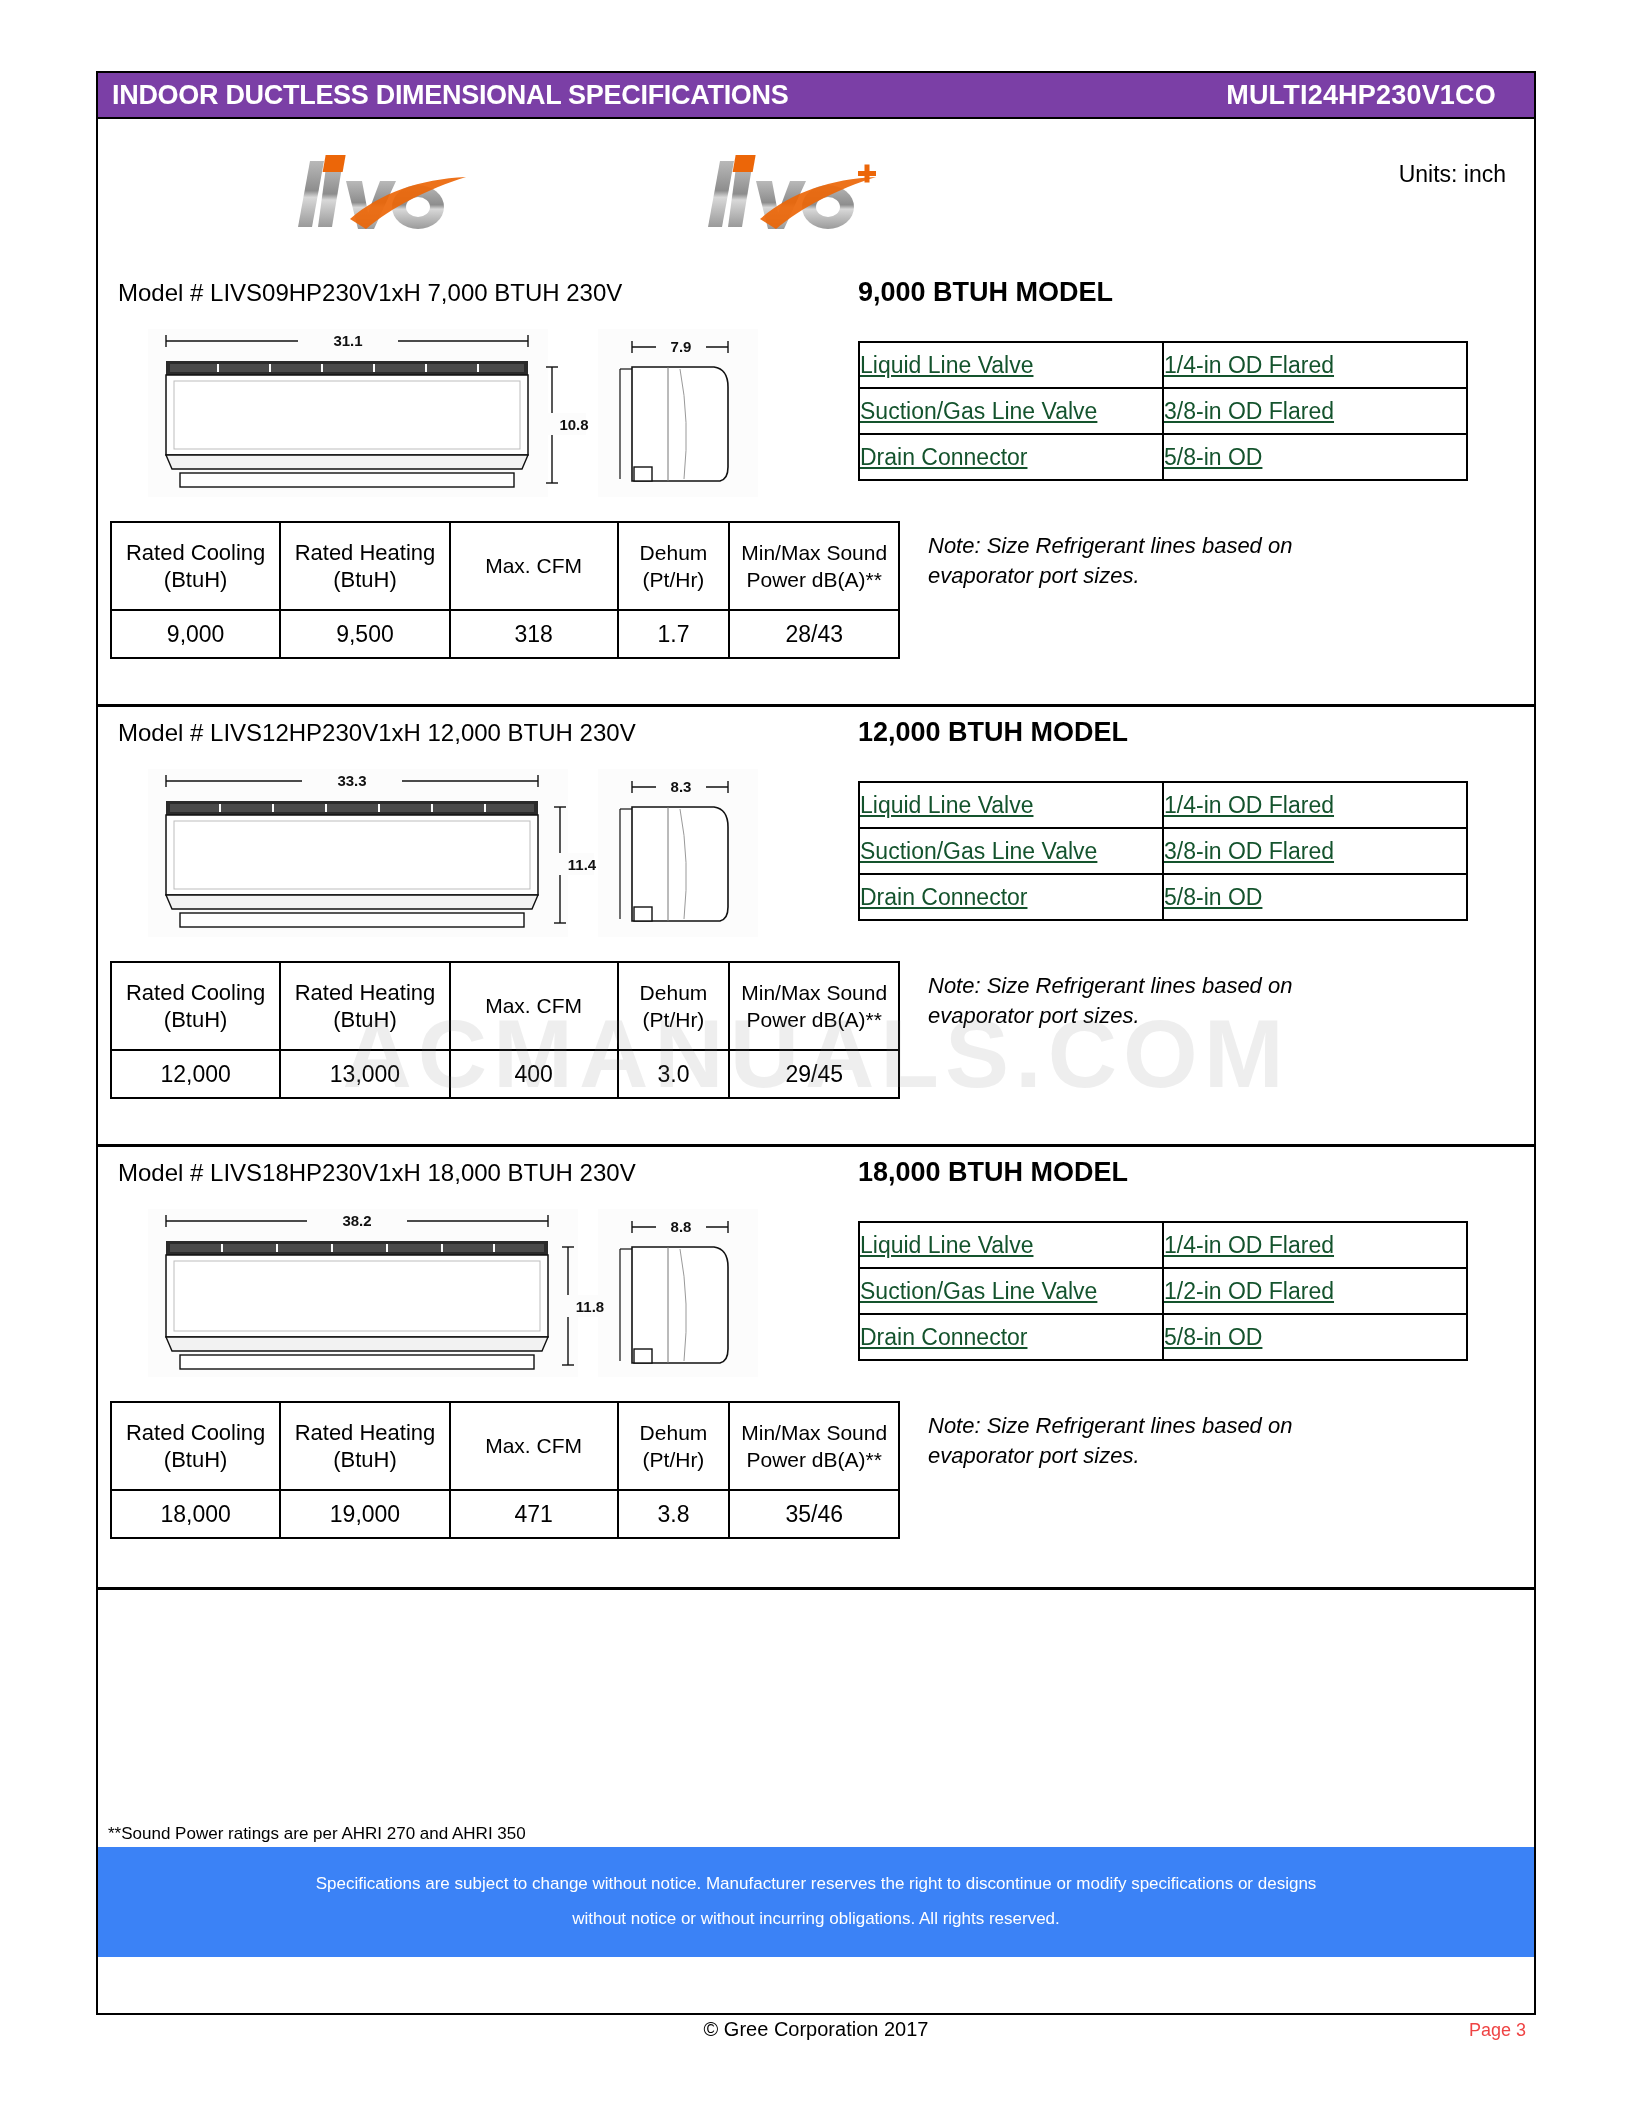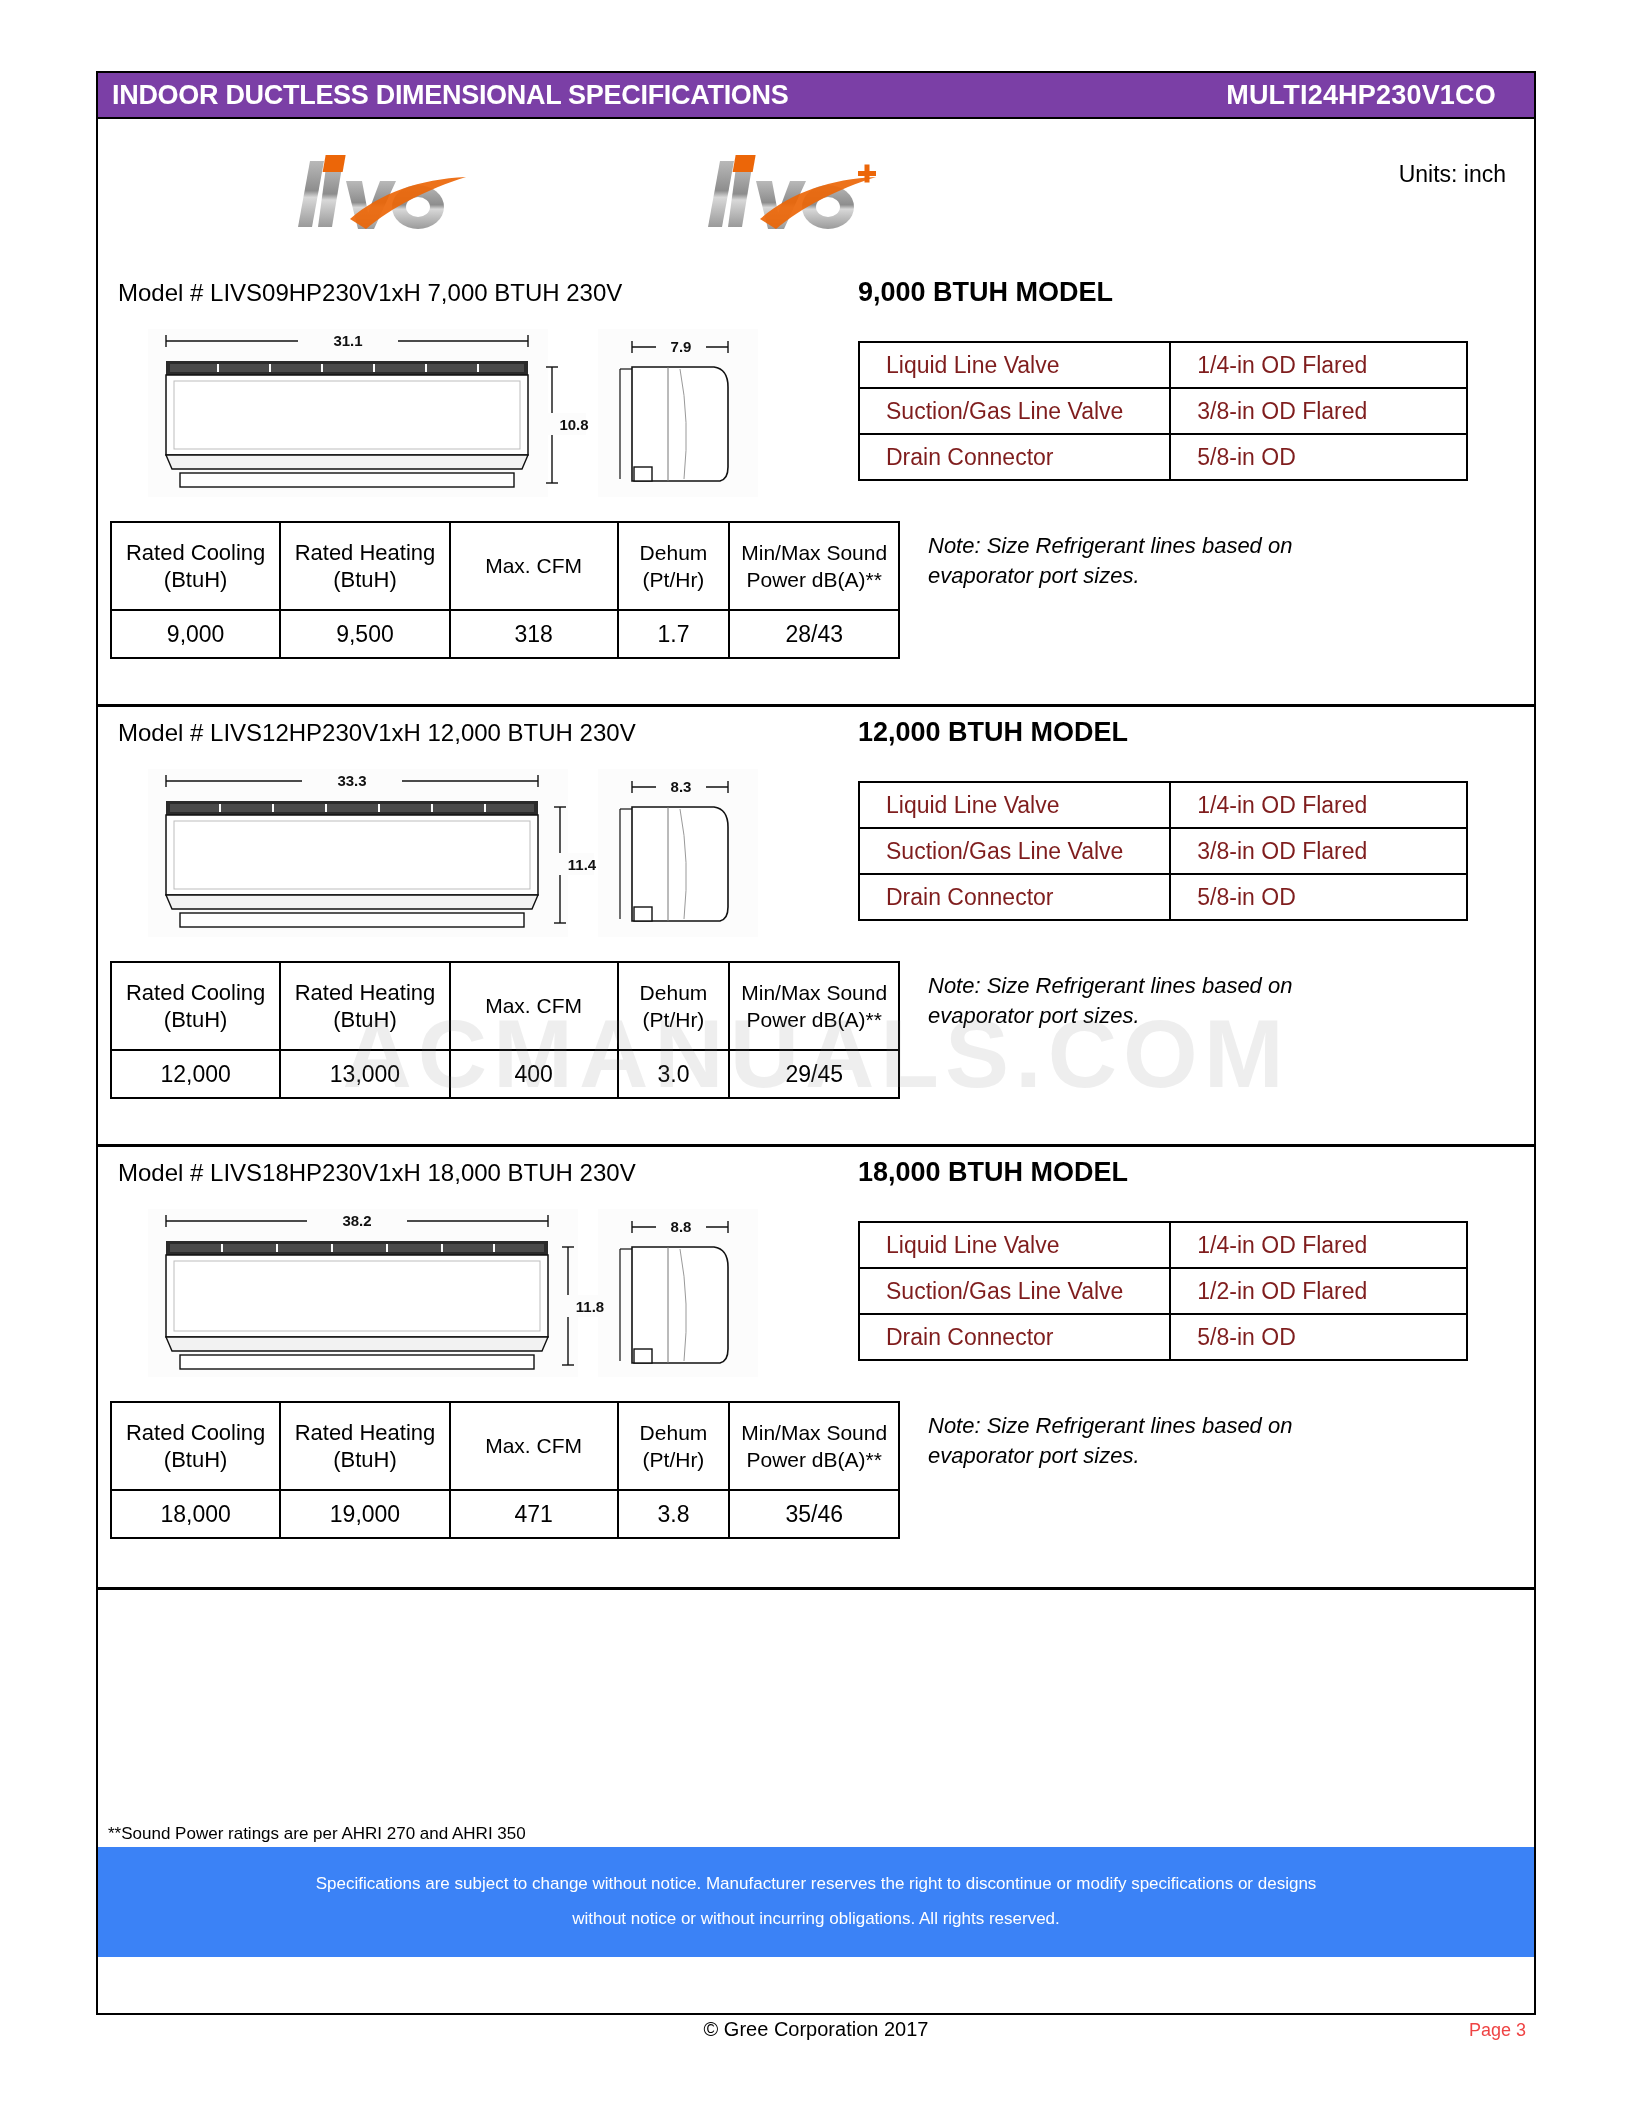--- a/index.html
+++ b/index.html
@@ -155,23 +155,24 @@
   .valve-table {
     position: absolute;
     left: 760px;
     top: 72px;
     width: 610px;
     border-collapse: collapse;
     font-size: 23px;
   }
   .valve-table td {
     border: 2px solid #000;
-    padding: 5px 26px;
+    padding: 5px 0;
     height: 34px;
-    color: #7f1d1d;
+    color: #14532d;
+    text-decoration: underline;
   }
   .valve-table td.k { width: 300px; }
   .valve-table td.v { width: 300px; }
 
   
   .spec-wrap {
     position: absolute;
     left: 12px;
     top: 252px;
     width: 790px;

